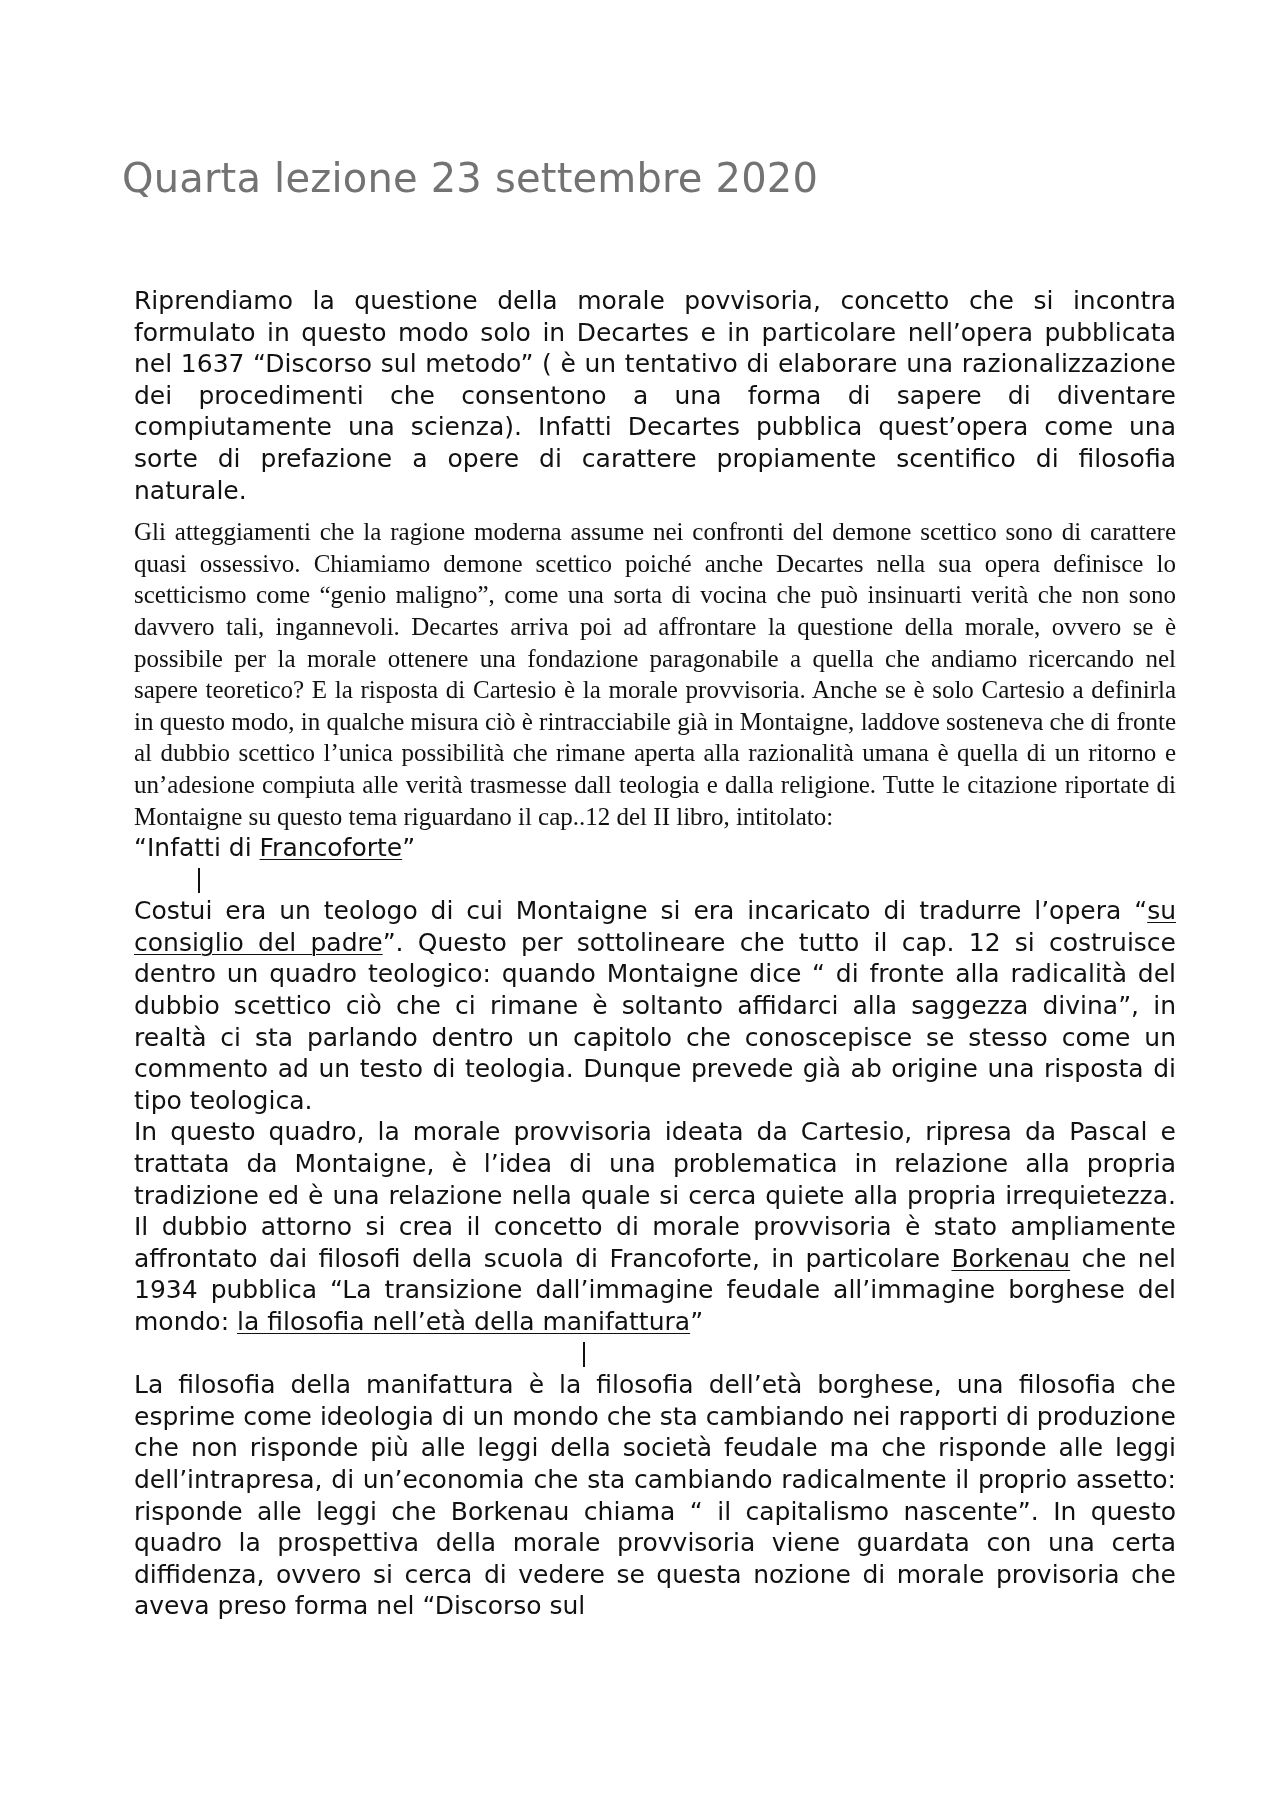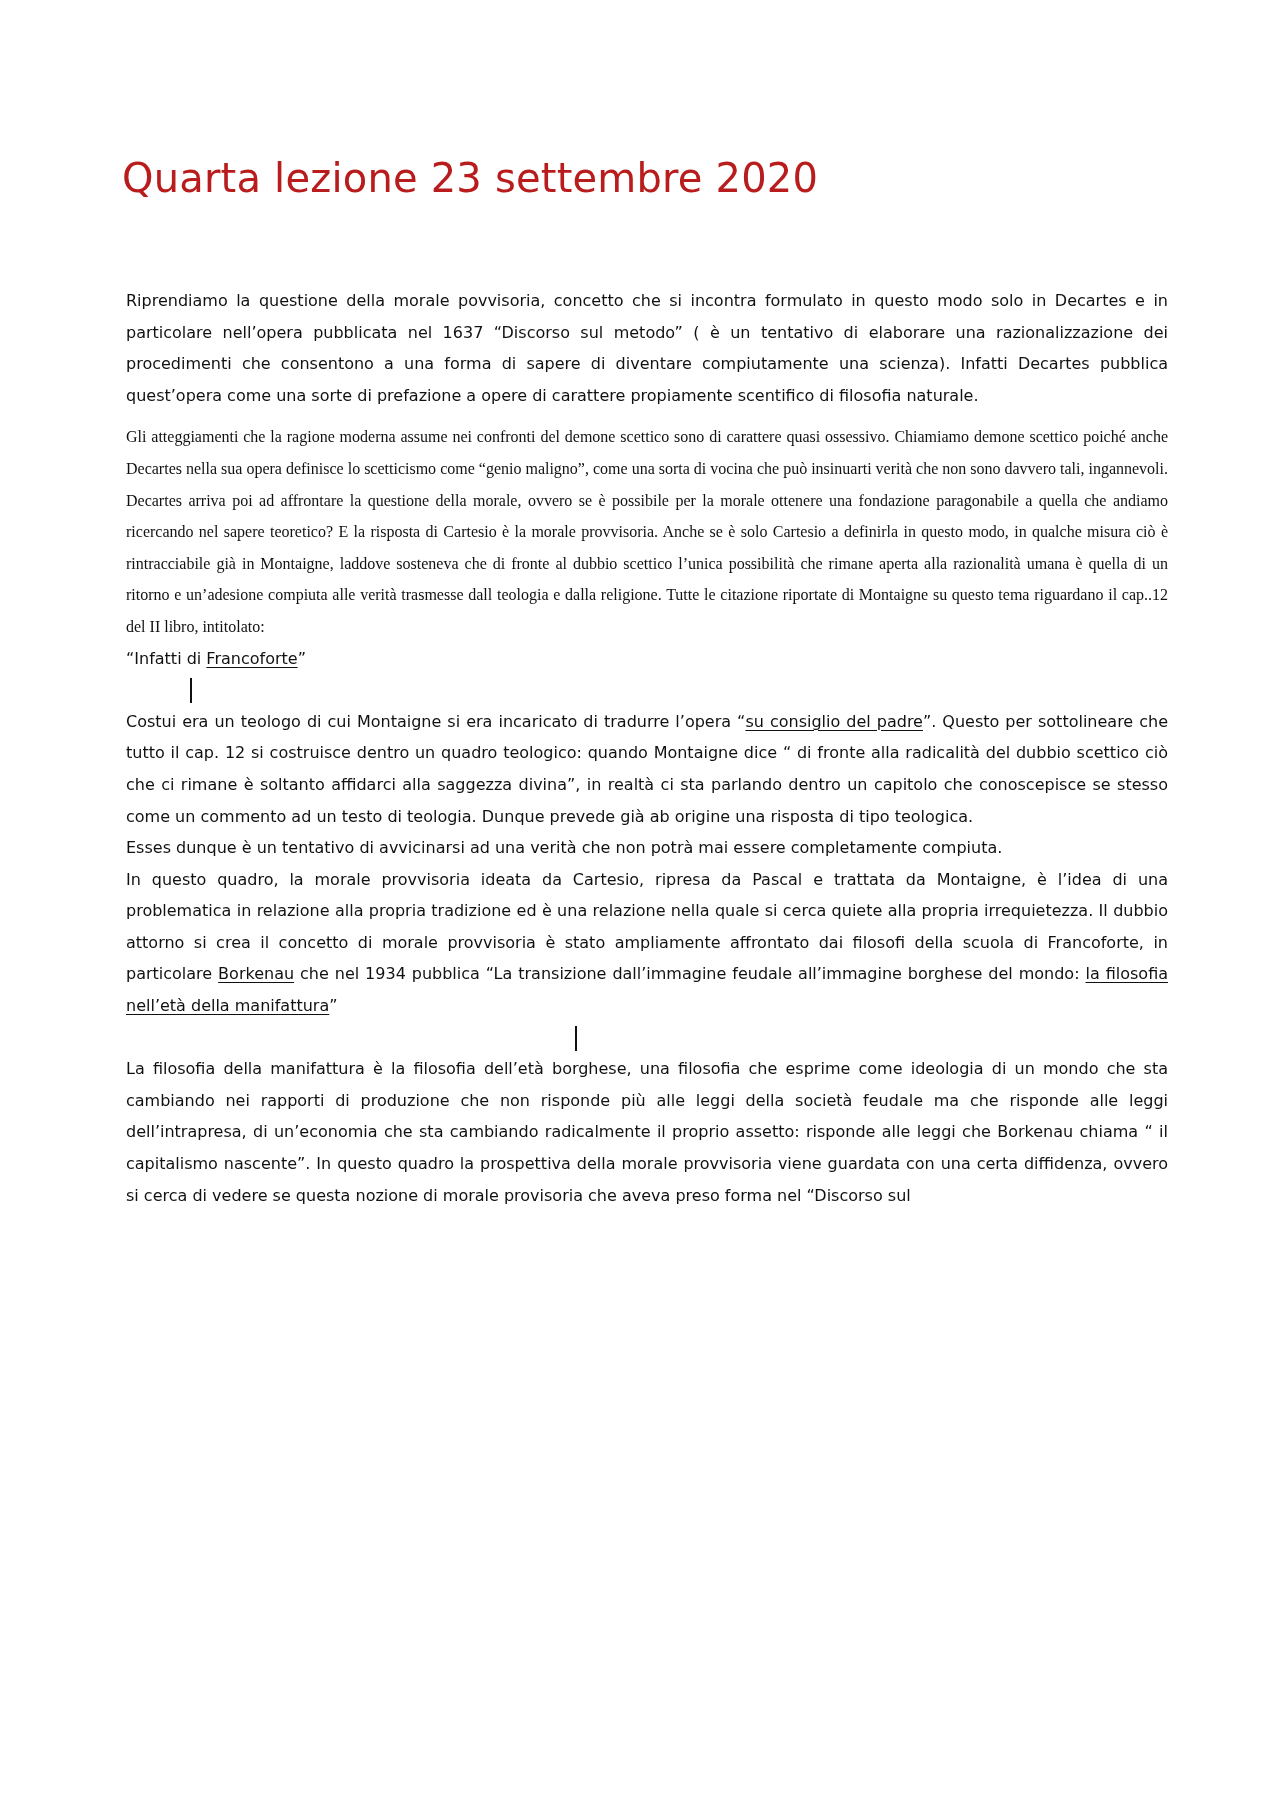--- a/index.html
+++ b/index.html
@@ -24,29 +24,29 @@
     .title {
       position: absolute;
       left: 0;
       top: 152px;
       margin: 0;
       font-family: "DejaVu Sans", sans-serif;
       font-weight: normal;
       font-size: 40px;
       line-height: 52px;
       letter-spacing: 0.2px;
-      color: #b91c1c;
+      color: #737373;
       white-space: nowrap;
     }
     .body {
       position: absolute;
-      left: 4px;
+      left: 12px;
       top: 285px;
       width: 1042px;
-      font-size: 16px;
+      font-size: 25px;
       line-height: 31.6px;
     }
     .body p {
       margin: 0;
       text-align: justify;
       text-align-last: left;
     }
     .body p.gap {
       margin-top: 10px;
       font-family: Liberation Serif, serif;
@@ -80,21 +80,20 @@
     <p class="gap">Gli atteggiamenti che la ragione moderna assume nei confronti del demone scettico sono di carattere quasi ossessivo. Chiamiamo demone scettico poiché anche Decartes nella sua opera definisce lo scetticismo come “genio maligno”, come una sorta di vocina che può insinuarti verità che non sono davvero tali, ingannevoli. Decartes arriva poi ad affrontare la questione della morale, ovvero se è possibile per la morale ottenere una fondazione paragonabile a quella che andiamo ricercando nel sapere teoretico? E la risposta di Cartesio è la morale provvisoria. Anche se è solo Cartesio a definirla in questo modo, in qualche misura ciò è rintracciabile già in Montaigne, laddove sosteneva che di fronte al dubbio scettico l’unica possibilità che rimane aperta alla razionalità umana è quella di un ritorno e un’adesione compiuta alle verità trasmesse dall teologia e dalla religione. Tutte le citazione riportate di Montaigne su questo tema riguardano il cap..12 del II libro, intitolato:</p>
 
     <p><span>“Infatti di </span><span class="u">Francoforte</span><span>”</span></p>
 
     <div class="marker-row">
       <div class="marker" style="left:64px;"></div>
     </div>
 
     <p><span>Costui era un teologo di cui Montaigne si era incaricato di tradurre l’opera “</span><span class="u">su consiglio del padre</span><span>”. Questo per sottolineare che tutto il cap. 12 si costruisce dentro un quadro teologico: quando Montaigne dice “ di fronte alla radicalità del dubbio scettico ciò che ci rimane è soltanto affidarci alla saggezza divina”, in realtà ci sta parlando dentro un capitolo che conoscepisce se stesso come un commento ad un testo di teologia. Dunque prevede già ab origine una risposta di tipo teologica.</span></p>
 
-    <p>Esses dunque è un tentativo di avvicinarsi ad una verità che non potrà mai essere completamente compiuta.</p>
 
     <p><span>In questo quadro, la morale provvisoria ideata da Cartesio, ripresa da Pascal e trattata da Montaigne, è l’idea di una problematica in relazione alla propria tradizione ed è una relazione nella quale si cerca quiete alla propria irrequietezza. Il dubbio attorno si crea il concetto di morale provvisoria è stato ampliamente affrontato dai filosofi della scuola di Francoforte, in particolare </span><span class="u">Borkenau</span><span> che nel 1934 pubblica “La transizione dall’immagine feudale all’immagine borghese del mondo: </span><span class="u">la filosofia nell’età della manifattura</span><span>”</span></p>
 
     <div class="marker-row">
       <div class="marker" style="left:449px;"></div>
     </div>
 
     <p>La filosofia della manifattura è la filosofia dell’età borghese, una filosofia che esprime come ideologia di un mondo che sta cambiando nei rapporti di produzione che non risponde più alle leggi della società feudale ma che risponde alle leggi dell’intrapresa, di un’economia che sta cambiando radicalmente il proprio assetto: risponde alle leggi che Borkenau chiama “ il capitalismo nascente”. In questo quadro la prospettiva della morale provvisoria viene guardata con una certa diffidenza, ovvero si cerca di vedere se questa nozione di morale provisoria che aveva preso forma nel “Discorso sul</p>
   </div>
 </div>

